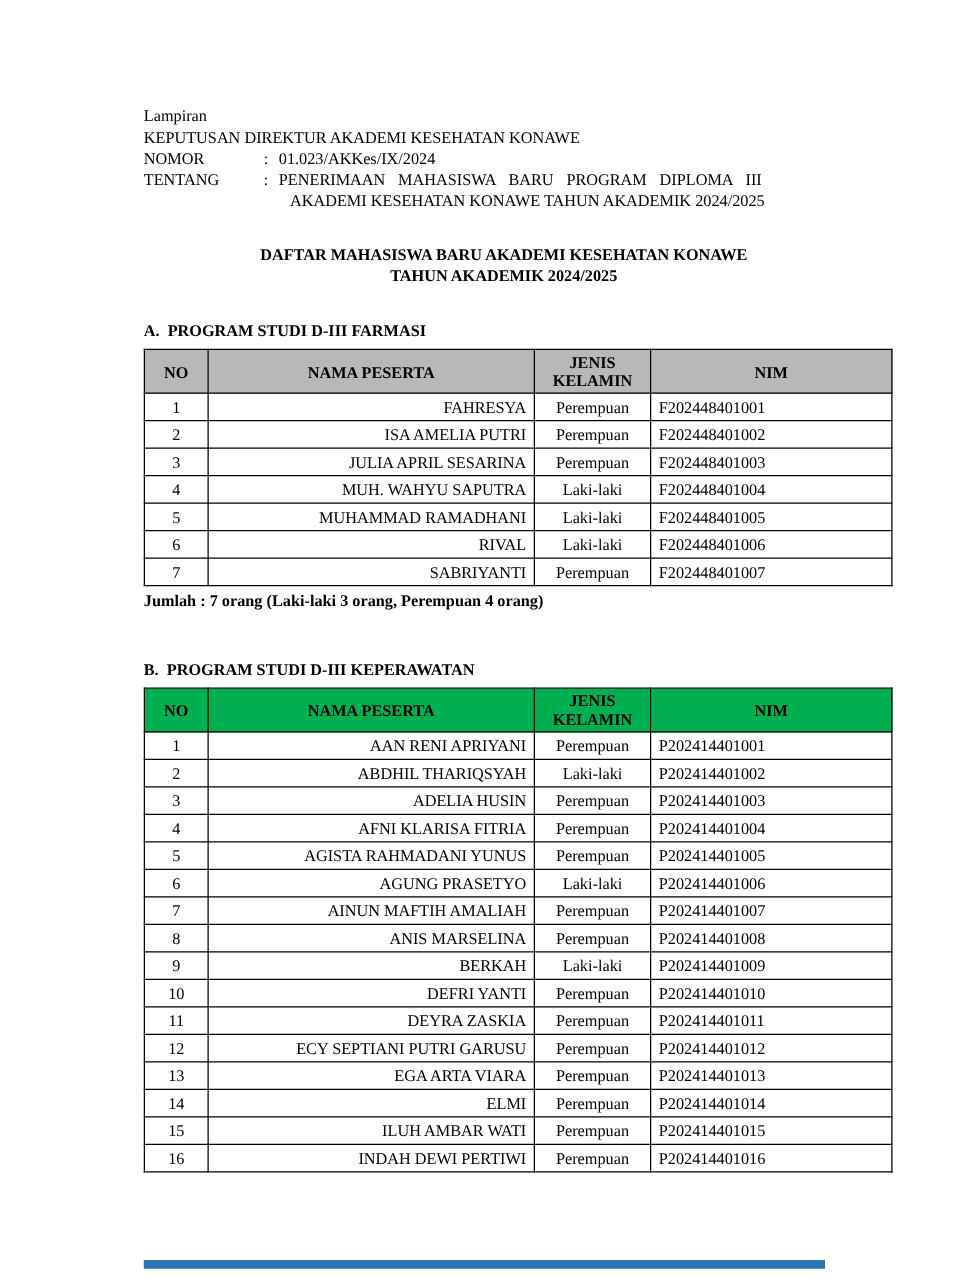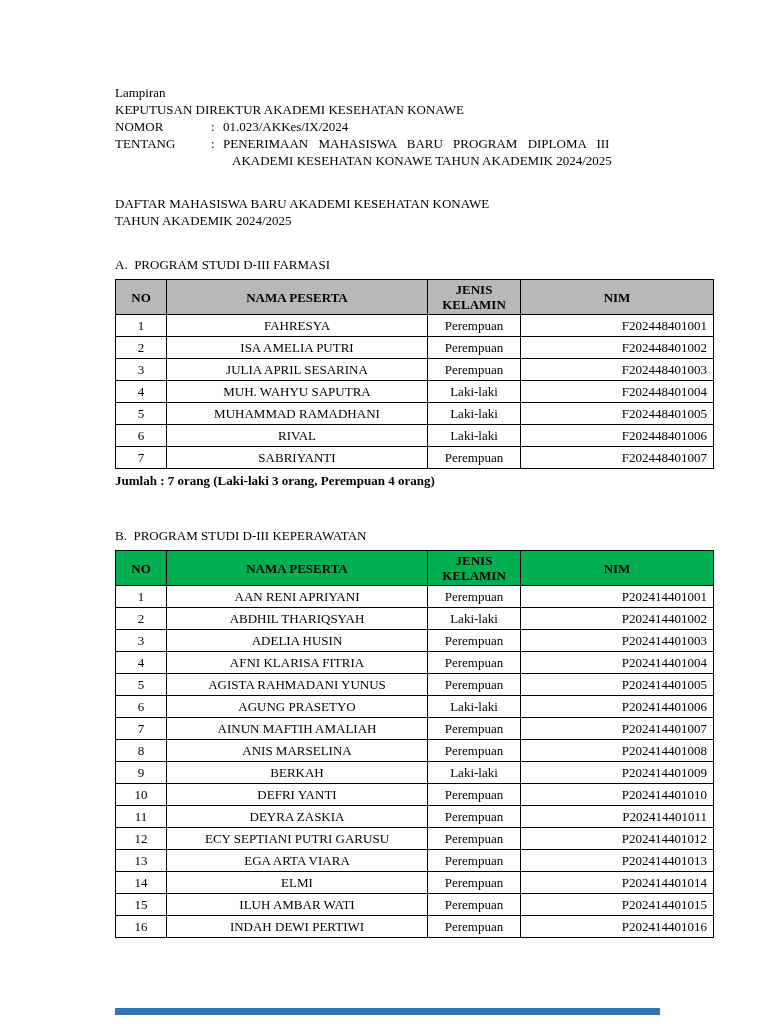--- a/index.html
+++ b/index.html
@@ -42,30 +42,31 @@
     flex: 1;
   }
   .justified {
     word-spacing: 7px;
   }
   .tentang-line2 {
     padding-left: 9px;
   }
   .doc-title {
     margin-top: 26px;
-    text-align: left;
+    text-align: center;
+    font-weight: bold;
   }
   .doc-title div {
     line-height: 17px;
     white-space: pre-wrap;
   }
   .section-heading {
     margin-top: 27px;
     margin-bottom: 6px;
-    font-weight: normal;
+    font-weight: bold;
     white-space: pre-wrap;
     line-height: 17px;
   }
   table.roster {
     border-collapse: collapse;
     width: 100%;
     table-layout: fixed;
   }
   table.roster th, table.roster td {
     border: 1px solid #000000;
@@ -76,23 +77,23 @@
   table.roster th {
     font-weight: bold;
     text-align: center;
     height: 32px;
     line-height: 15px;
   }
   table.roster td {
     height: 19px;
   }
   .col-no   { width: 38px;  text-align: center; }
-  .col-nama { width: 248px; text-align: center; }
+  .col-nama { width: 248px; text-align: right; }
   .col-jk   { width: 80px;  text-align: center; }
-  .col-nim  { width: 180px; text-align: right; }
+  .col-nim  { width: 180px; text-align: left; }
   td.col-nama { padding-left: 8px; }
   .summary {
     margin-top: 3px;
     line-height: 17px;
     white-space: pre-wrap;
     font-weight: bold;
   }
   .gap-b {
     margin-top: 38px;
   }

